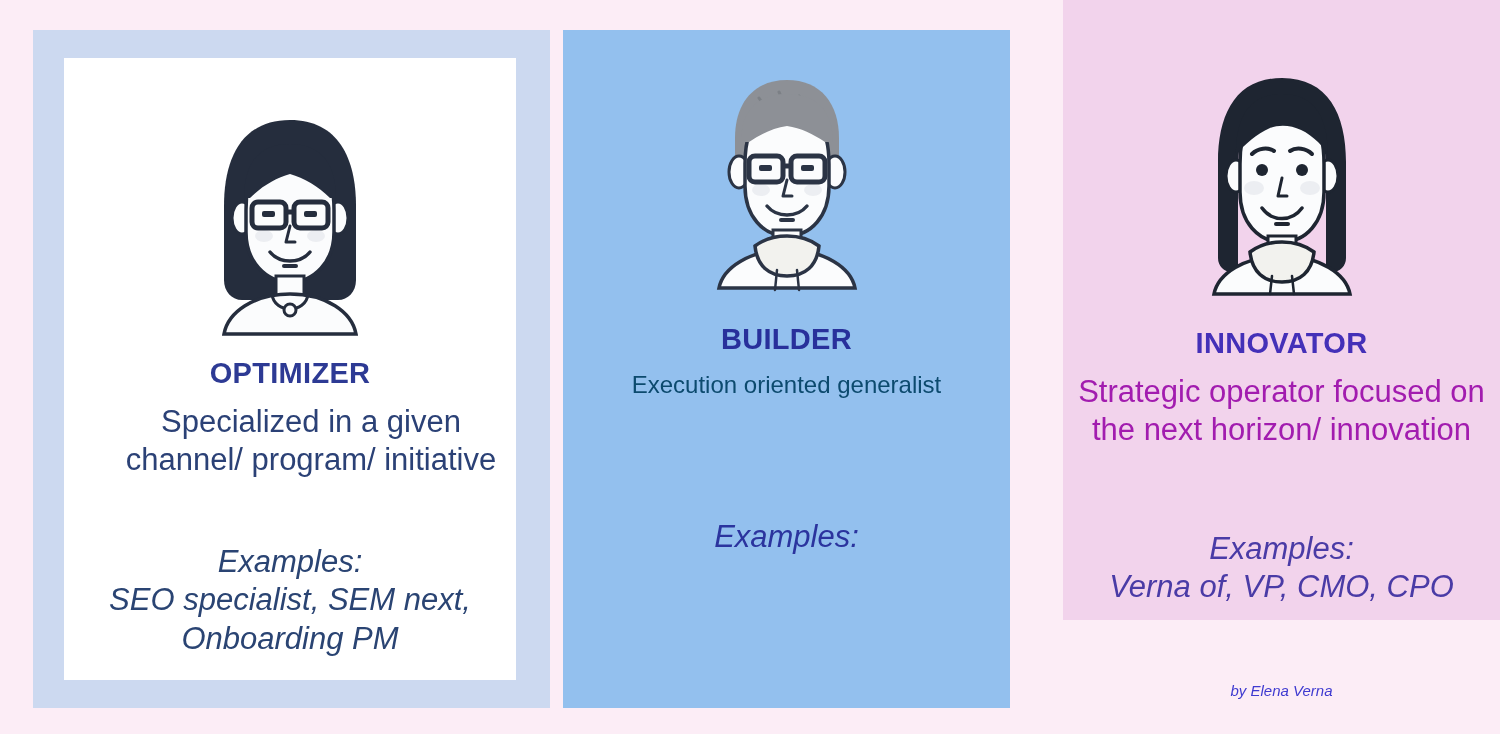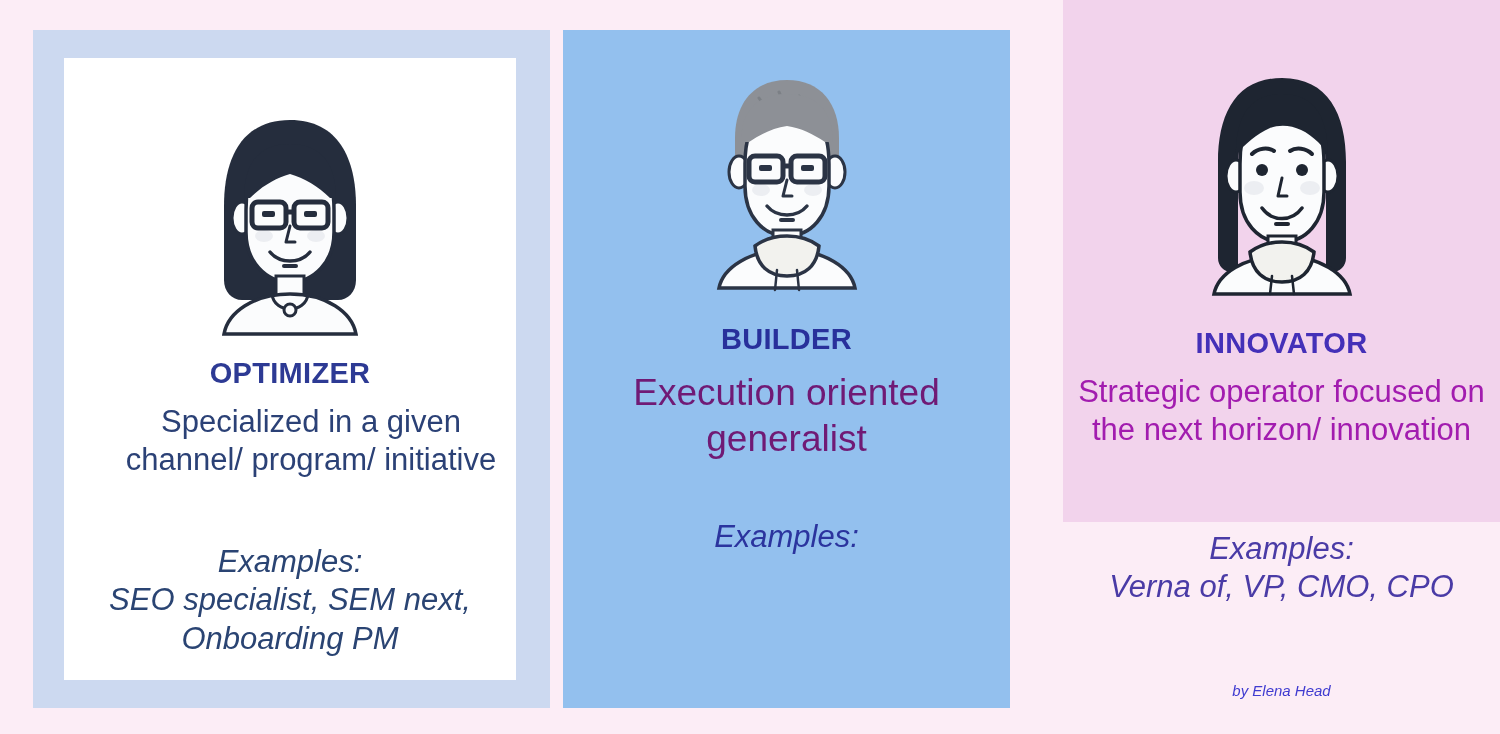--- a/index.html
+++ b/index.html
@@ -49,21 +49,21 @@
     top: 30px;
     width: 447px;
     height: 678px;
     background: #93c0ee;
   }
 
   .panel-innovator {
     left: 1063px;
     top: 0px;
     width: 437px;
-    height: 522px;
+    height: 620px;
     background: #f2d3ec;
   }
 
   
   .col-inner {
     position: absolute;
     left: 0;
     right: 0;
     text-align: center;
   }
@@ -98,21 +98,21 @@
   }
 
   
   
   .c1 .role-title  { font-size: 29px; color: #2d3a94; }
   .c1 .role-desc   { font-size: 31px; color: #2b4176; margin-left: 42px; }
   .c1 .examples-block { font-size: 31px; color: #2a4473; }
 
   
   .c2 .role-title  { font-size: 29px; color: #28309b; }
-  .c2 .role-desc   { font-size: 37px; color: #701a75; }
+  .c2 .role-desc   { font-size: 24px; color: #0c4a6e; }
   .c2 .examples-block { font-size: 31px; color: #2b349e; }
 
   
   .c3 .role-title  { font-size: 29px; color: #4430b8; }
   .c3 .role-desc   { font-size: 31px; color: #a21caf; }
   .c3 .examples-block { font-size: 31px; color: #4a3ba6; }
 
   .credit {
     position: absolute;
     left: 0;
@@ -302,17 +302,17 @@
       <div class="role-desc">Strategic operator focused on the next horizon/ innovation</div>
     </div>
 
     <div class="col-inner t-ex">
       <div class="examples-block">
         <span class="examples-label">Examples:</span>
         <span class="examples-list">Verna of, VP, CMO, CPO</span>
       </div>
     </div>
 
-    <div class="credit">by Elena Head</div>
+    <div class="credit">by Elena Verna</div>
 
   </div>
 
 </div>
 
 </body></html>

